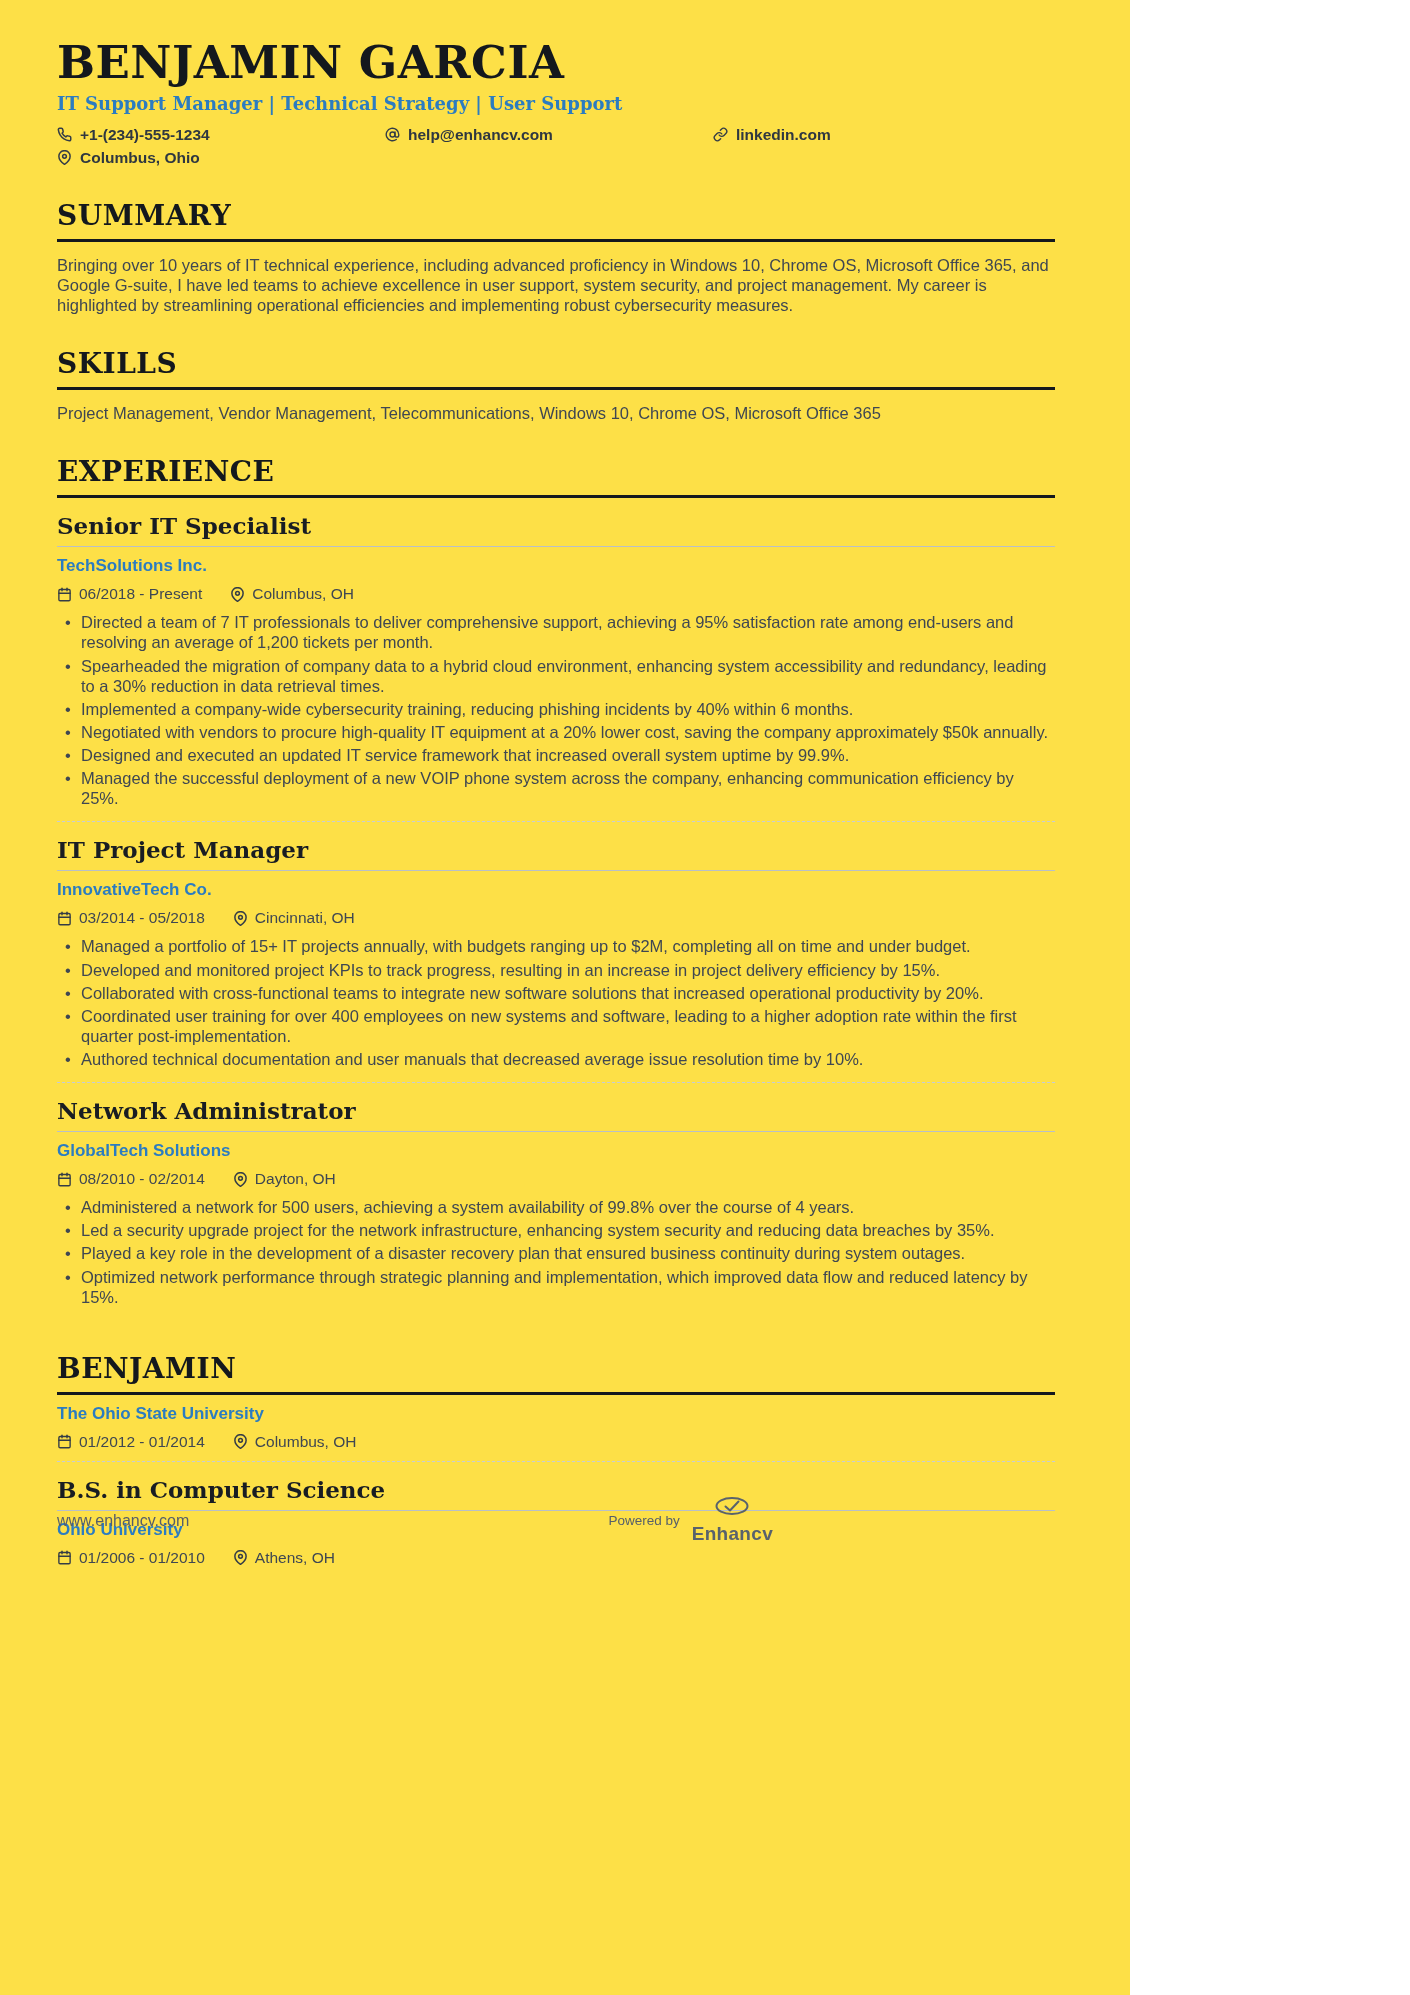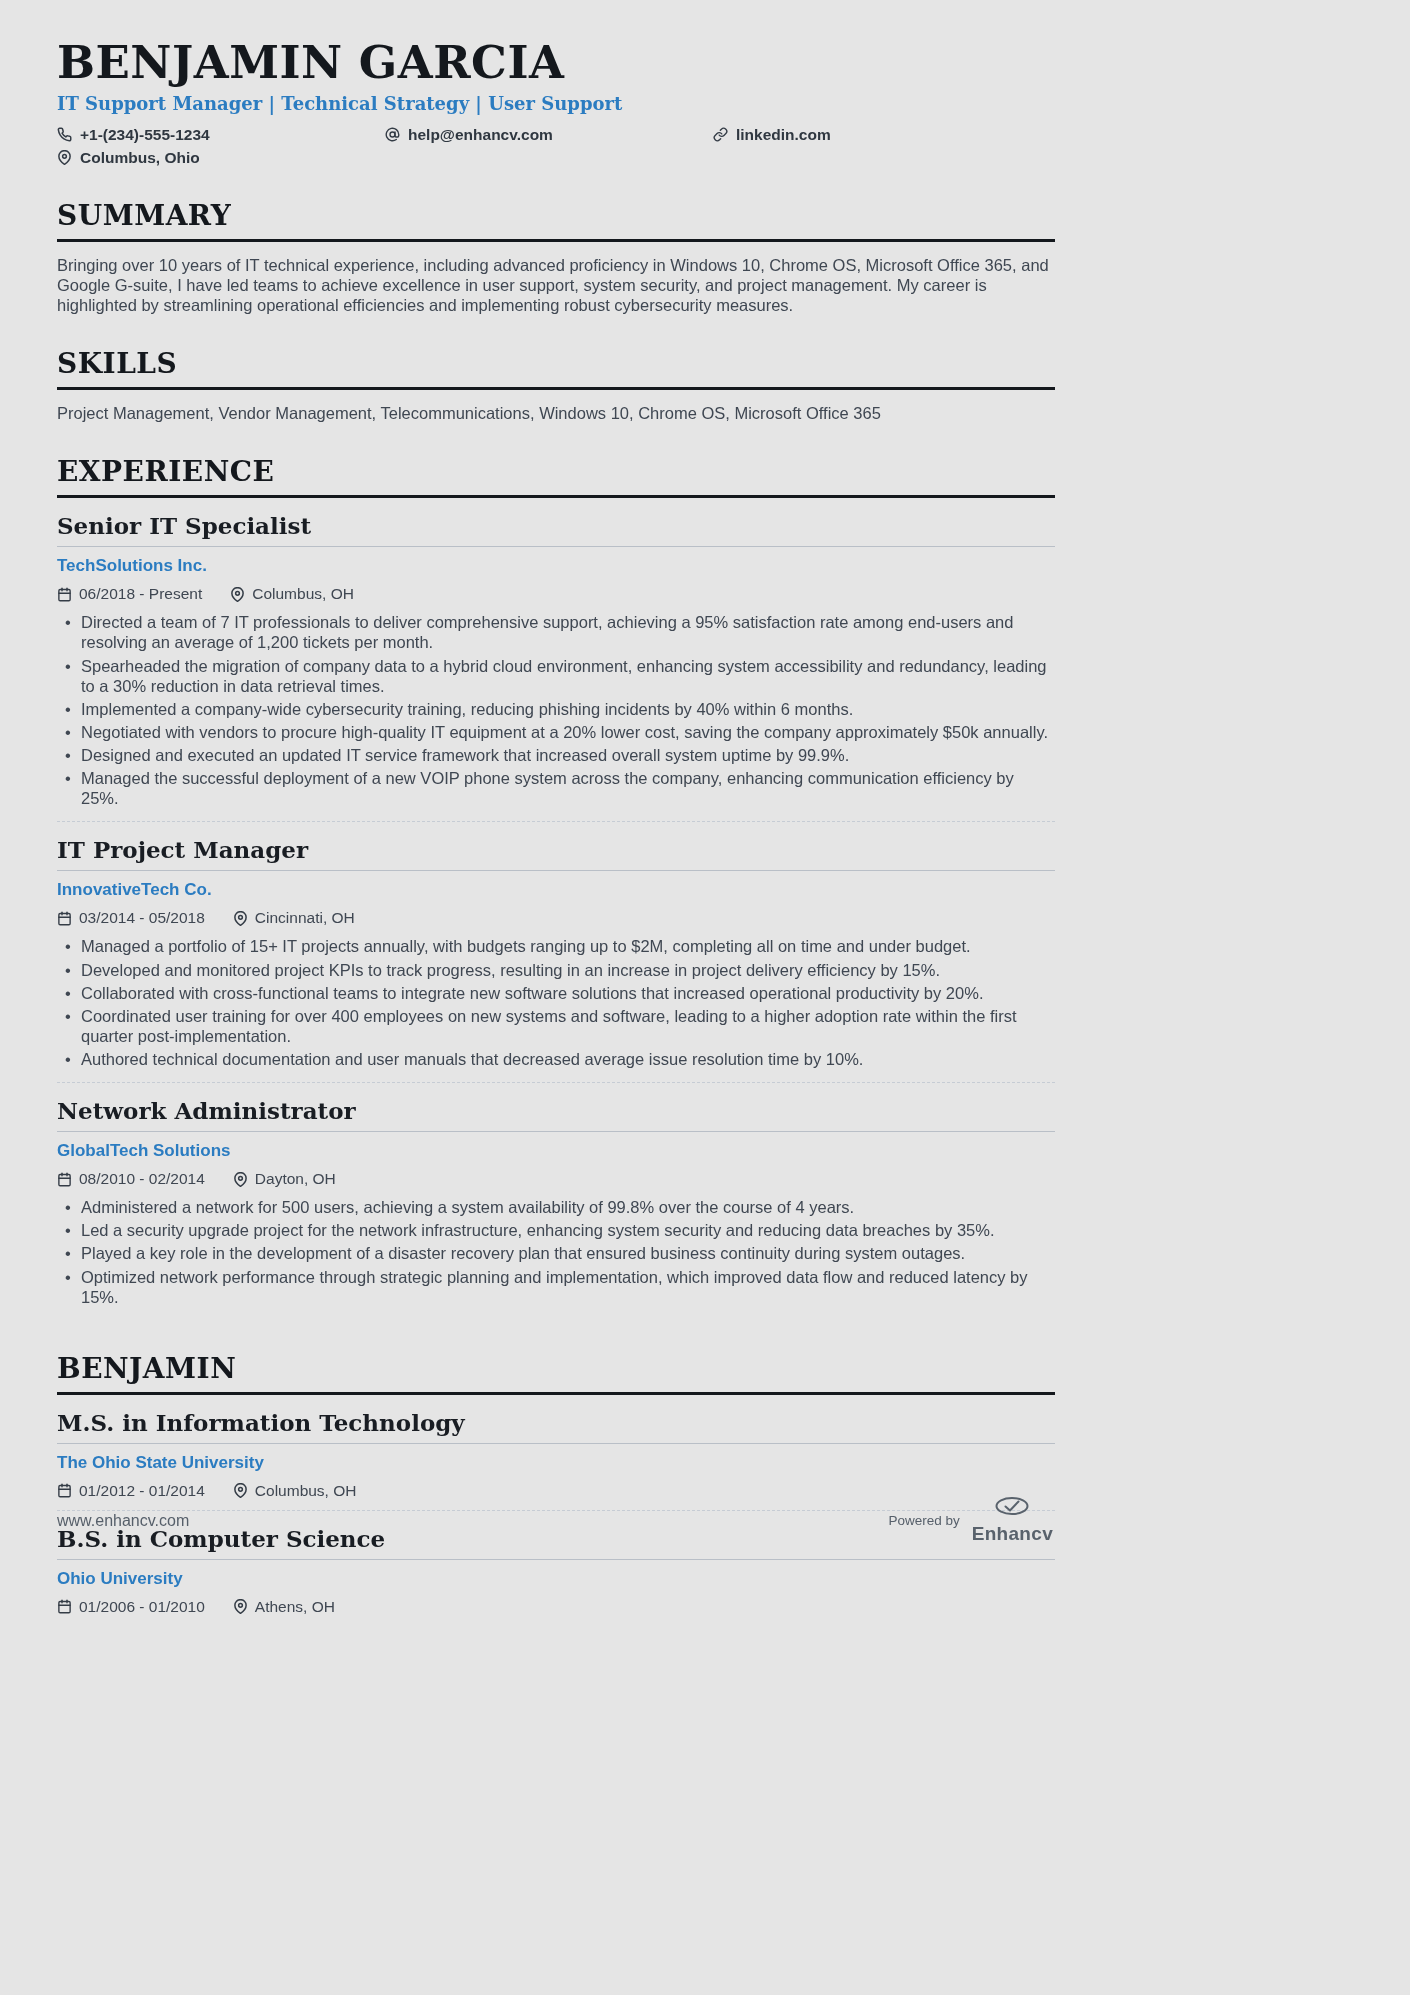--- a/index.html
+++ b/index.html
@@ -3,23 +3,23 @@
 <meta charset="utf-8">
 <style>
   * { box-sizing: border-box; }
   html, body { margin: 0; padding: 0; background: #ffffff; }
   body {
     font-family: "Liberation Sans", "DejaVu Sans", sans-serif;
     color: var(--body, #3f4752);
   }
   .page {
     position: relative;
-    width: 1410px;
+    width: 1130px;
     height: 1995px;
-    background: #e5e5e5;
+    background: #fde047;
     overflow: hidden;
   }
   .content {
     position: absolute;
     left: 57px;
     top: 40px;
     width: 998px;
   }
 
   
@@ -313,21 +313,20 @@
           </div>
 
       </div>
     </section>
 
     <section class="section">
       <h2 class="section-heading">BENJAMIN</h2>
       <div class="entries">
 
           <div class="entry">
-            <h3 class="entry-title">M.S. in Information Technology</h3>
             <div class="org">The Ohio State University</div>
             <div class="meta">
               <span class="meta-item">
                 <span class="icon">
                   <svg width="15" height="15" viewBox="0 0 24 24" fill="none" stroke="currentColor" stroke-width="2.2" stroke-linecap="round" stroke-linejoin="round">
                     <rect x="3" y="4" width="18" height="18" rx="2" ry="2"></rect>
                     <line x1="16" y1="2" x2="16" y2="6"></line>
                     <line x1="8" y1="2" x2="8" y2="6"></line>
                     <line x1="3" y1="10" x2="21" y2="10"></line>
                   </svg>

